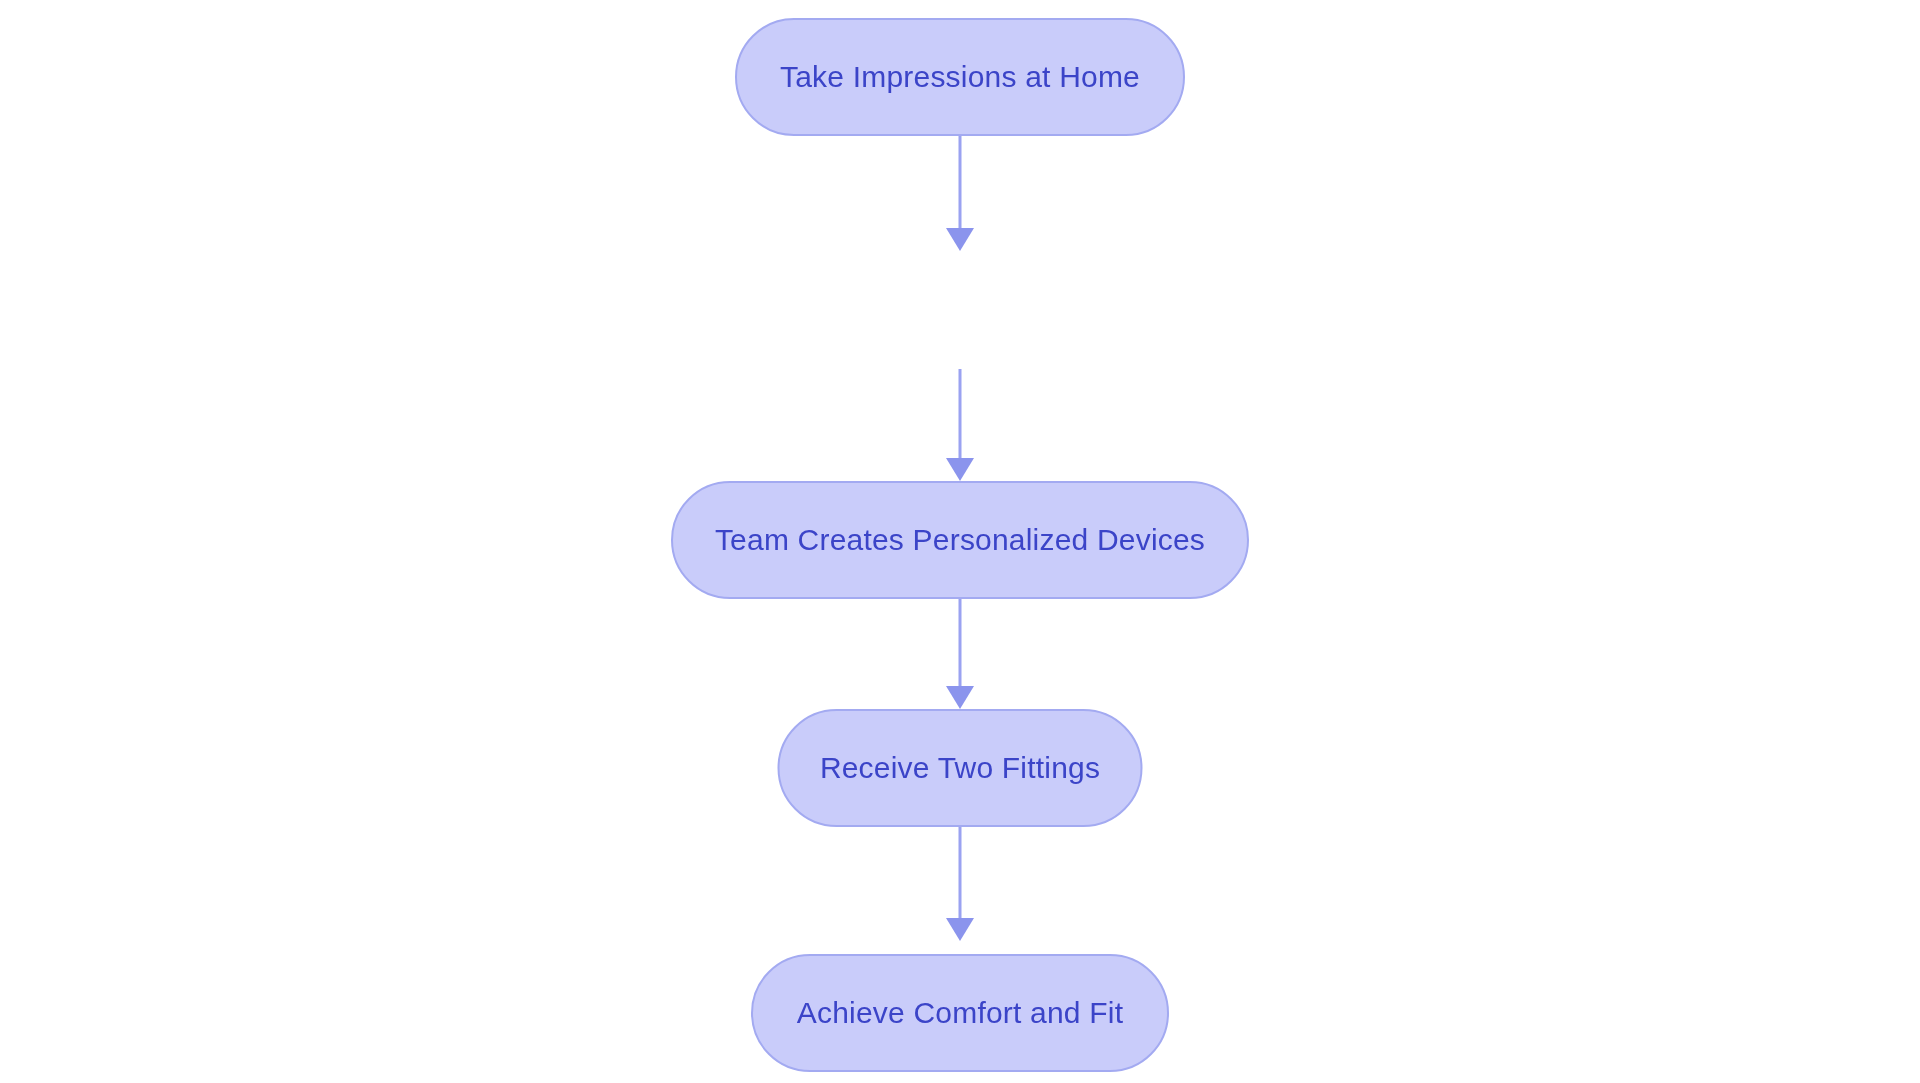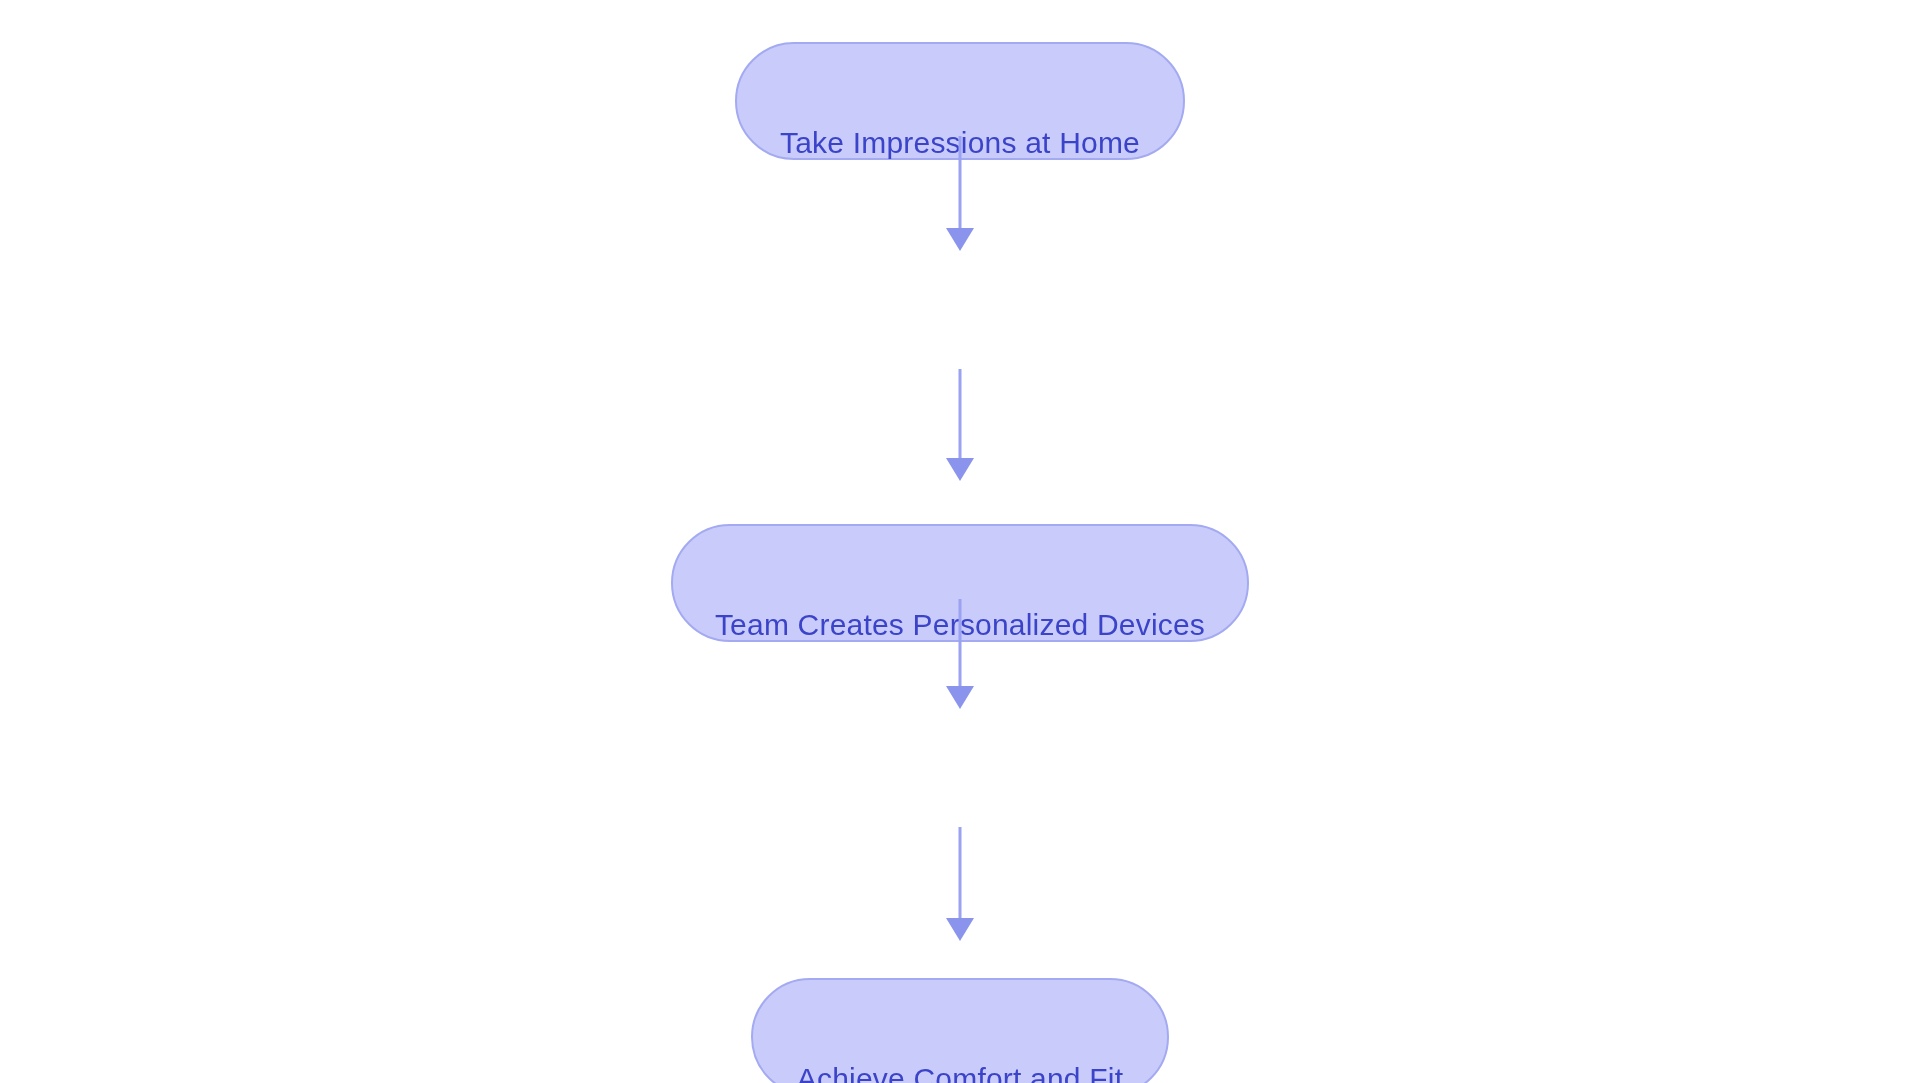--- a/index.html
+++ b/index.html
@@ -18,34 +18,33 @@
   .node {
     position: absolute;
     left: 50%;
     transform: translateX(-50%);
     height: 118px;
     border-radius: 59px;
     background: var(--node-fill, #c9ccfa);
     border: 2px solid var(--node-border, #a3aaf1);
     box-sizing: border-box;
     display: flex;
-    align-items: flex-end;
+    align-items: center;
     justify-content: center;
-    margin-top: 24px;
   }
   .node .label {
     color: var(--node-text, #3b44c8);
     font-size: 30px;
     line-height: 1;
     white-space: nowrap;
     letter-spacing: 0.2px;
   }
   .n1 { top: 18px;  width: 450px; }
   .n2 { top: 251px; width: 356px; }
-  .n3 { top: 500px; width: 578px; }
+  .n3 { top: 481px; width: 578px; }
   .n4 { top: 709px; width: 365px; }
   .n5 { top: 954px; width: 418px; }
 
   .arrow {
     position: absolute;
     left: 50%;
     transform: translateX(-50%);
     width: 28px;
   }
   .a1 { top: 136px; height: 115px; }
@@ -95,20 +94,23 @@
 
   <div class="node n3">
     <span class="label">Team Creates Personalized Devices</span>
   </div>
 
   <div class="arrow a3">
     <div class="shaft"></div>
     <div class="head"></div>
   </div>
 
+  <div class="node n4">
+    <span class="label">Receive Two Fittings</span>
+  </div>
 
   <div class="arrow a4">
     <div class="shaft"></div>
     <div class="head"></div>
   </div>
 
   <div class="node n5">
     <span class="label">Achieve Comfort and Fit</span>
   </div>
 

